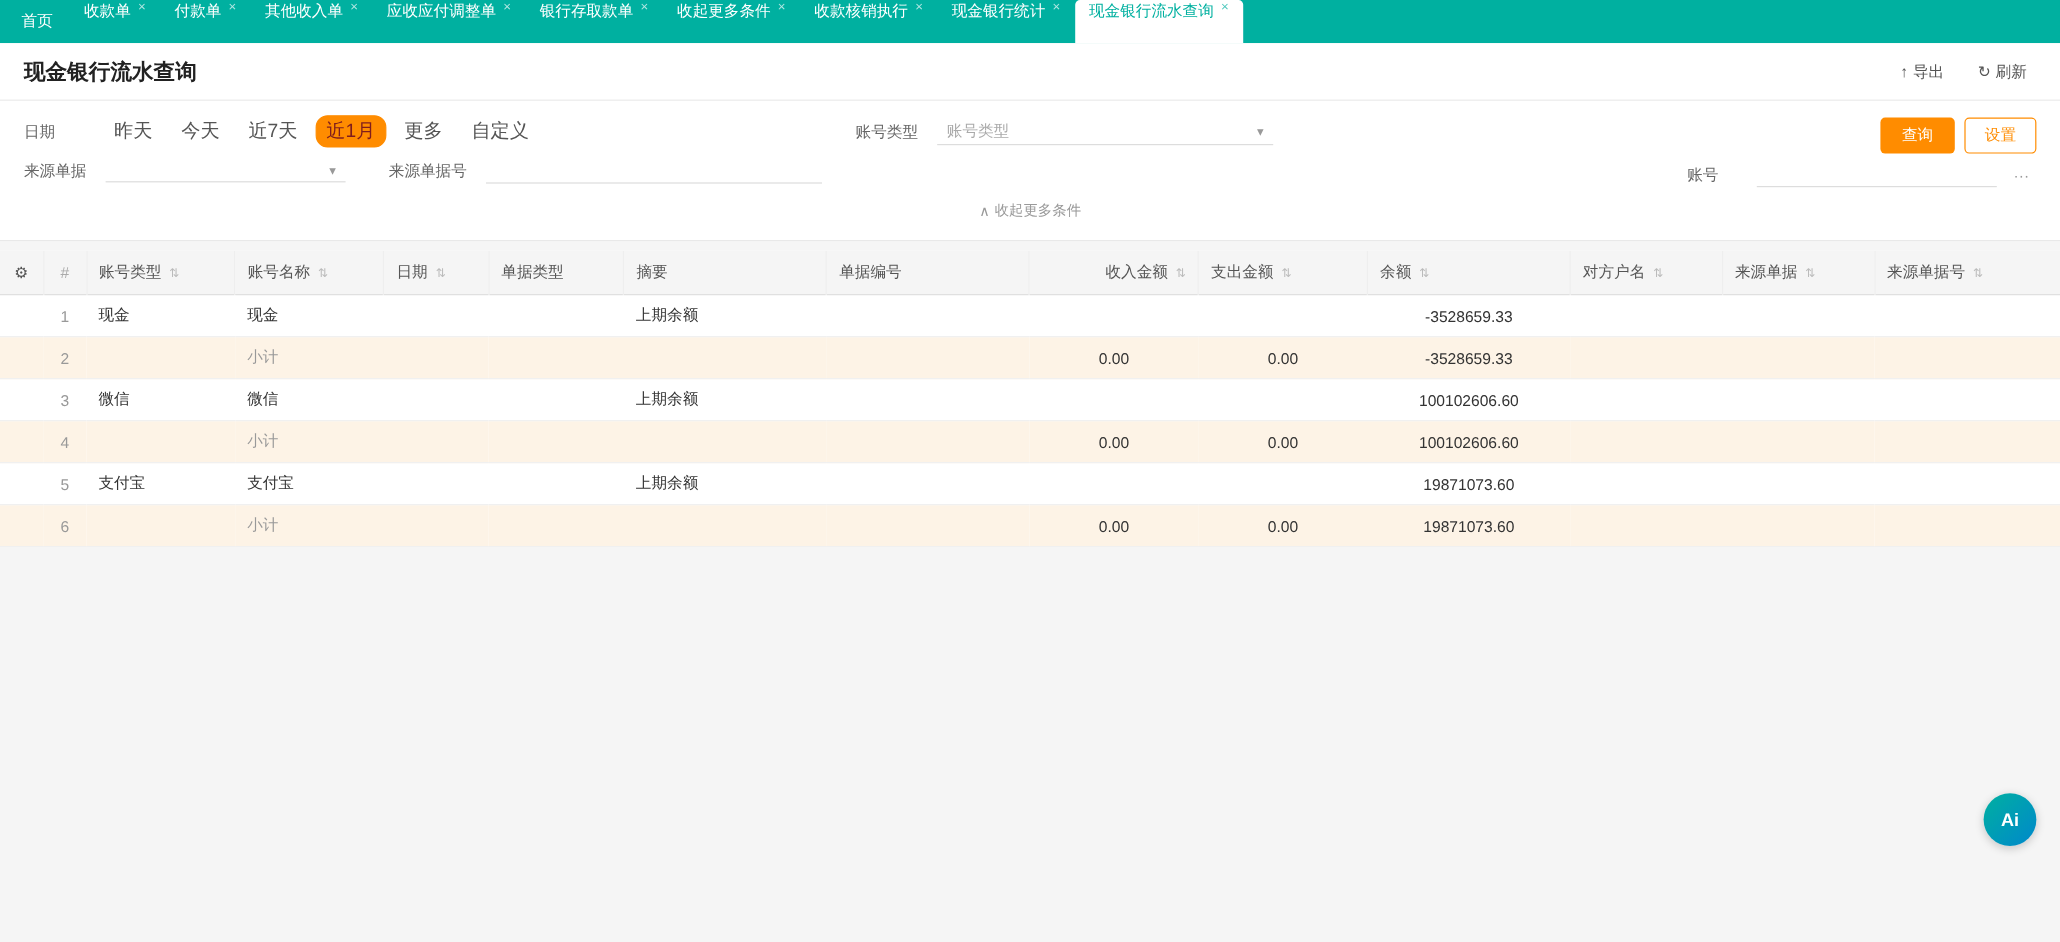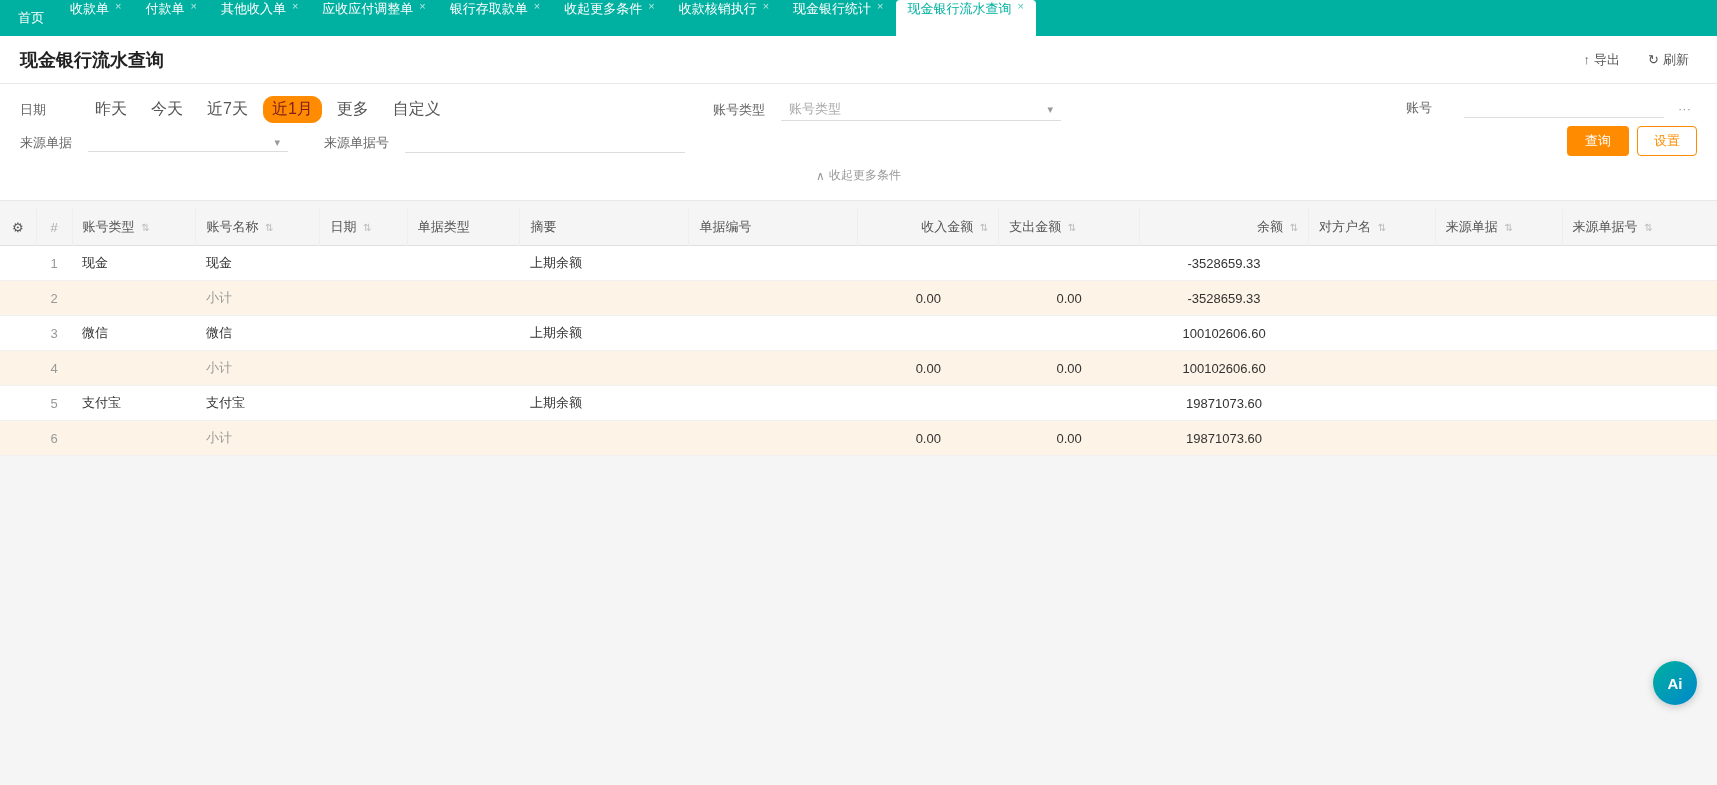--- a/index.html
+++ b/index.html
@@ -335,28 +335,28 @@
       <div class="filter-row">
         <span class="filter-label">账号类型</span>
         <div class="filter-select" style="min-width:280px;">
           <span class="filter-select-text">账号类型</span>
           <span class="filter-select-arrow">▾</span>
         </div>
       </div>
     </div>
 
     <div style="display:flex; flex-direction:column; gap:8px; min-width:280px; padding-top:2px;">
+      <div style="display:flex; gap:8px; justify-content:flex-end;">
+        <button class="btn-query">查询</button>
+        <button class="btn-settings">设置</button>
+      </div>
       <div style="display:flex; align-items:center; gap:8px;">
         <span class="filter-label">账号</span>
         <input class="filter-input" type="text" style="flex: 1 1 0%;">
         <span class="filter-dots">···</span>
-      </div>
-      <div style="display:flex; gap:8px; justify-content:flex-end;">
-        <button class="btn-query">查询</button>
-        <button class="btn-settings">设置</button>
       </div>
     </div>
   </div>
 
   <div class="collapse-bar">
     <span>∧</span>
     <span>收起更多条件</span>
   </div>
 </div>
 
@@ -367,21 +367,21 @@
         <th class="th-gear">⚙</th>
         <th style="width:36px; text-align:center; color:#aaa;">#</th>
         <th>账号类型 <span class="sort-icon">⇅</span></th>
         <th>账号名称 <span class="sort-icon">⇅</span></th>
         <th>日期 <span class="sort-icon">⇅</span></th>
         <th style="min-width:80px;">单据类型</th>
         <th style="min-width:120px;">摘要</th>
         <th style="min-width:120px;">单据编号</th>
         <th style="text-align:right; min-width:100px;">收入金额 <span class="sort-icon">⇅</span></th>
         <th style="text-align:left; min-width:100px;">支出金额 <span class="sort-icon">⇅</span></th>
-        <th style="text-align:right; min-width:120px;">余额 <span class="sort-icon">⇅</span></th>
+        <th style="text-align:left; min-width:120px;">余额 <span class="sort-icon">⇅</span></th>
         <th style="min-width:90px;">对方户名 <span class="sort-icon">⇅</span></th>
         <th style="min-width:90px;">来源单据 <span class="sort-icon">⇅</span></th>
         <th style="min-width:110px;">来源单据号 <span class="sort-icon">⇅</span></th>
       </tr>
     </thead>
     <tbody id="table-body">
     <tr>
           <td class="row-num"></td>
           <td class="row-num">1</td>
           <td>现金</td>

